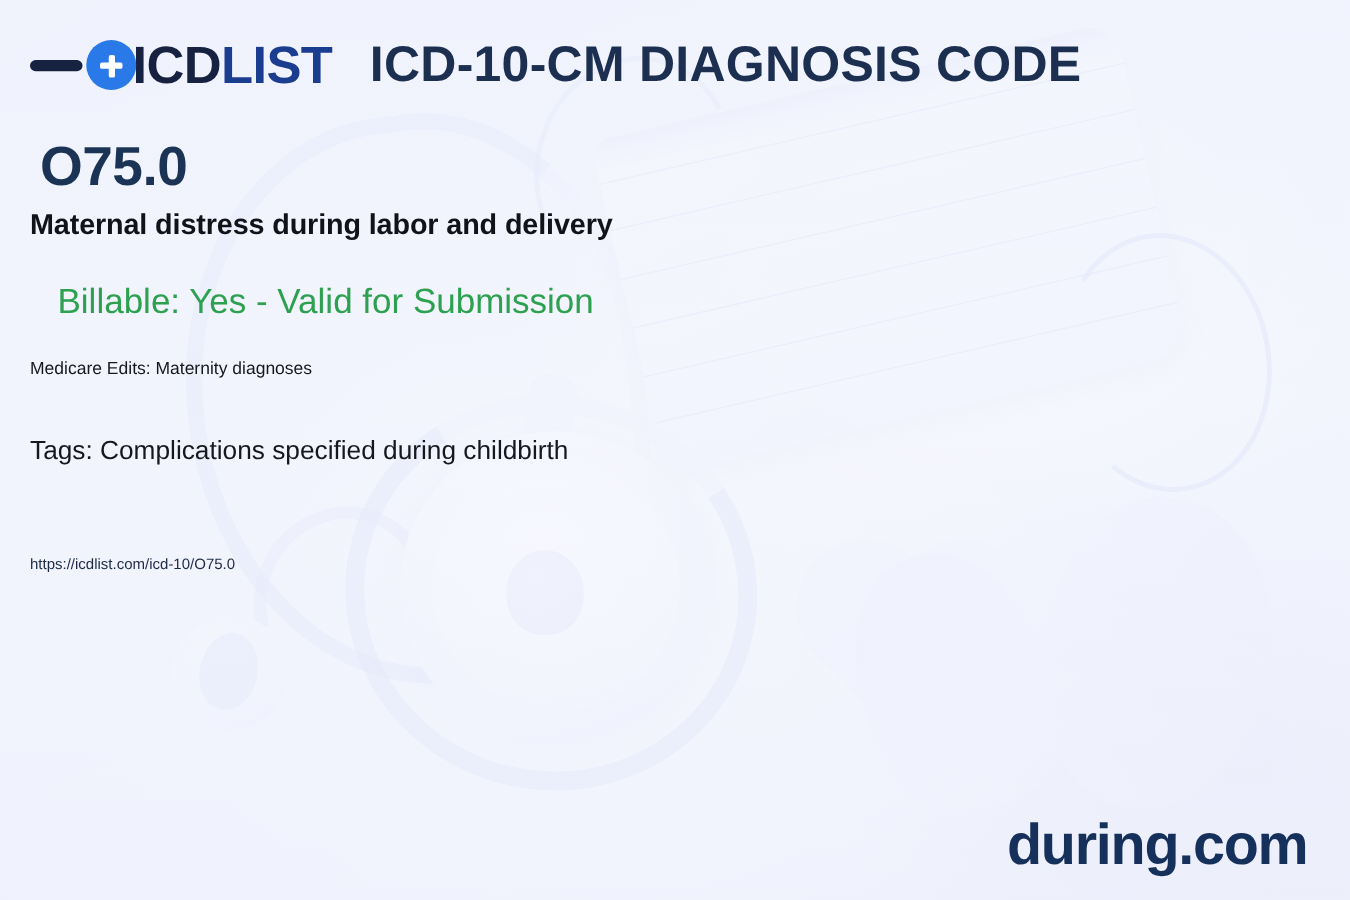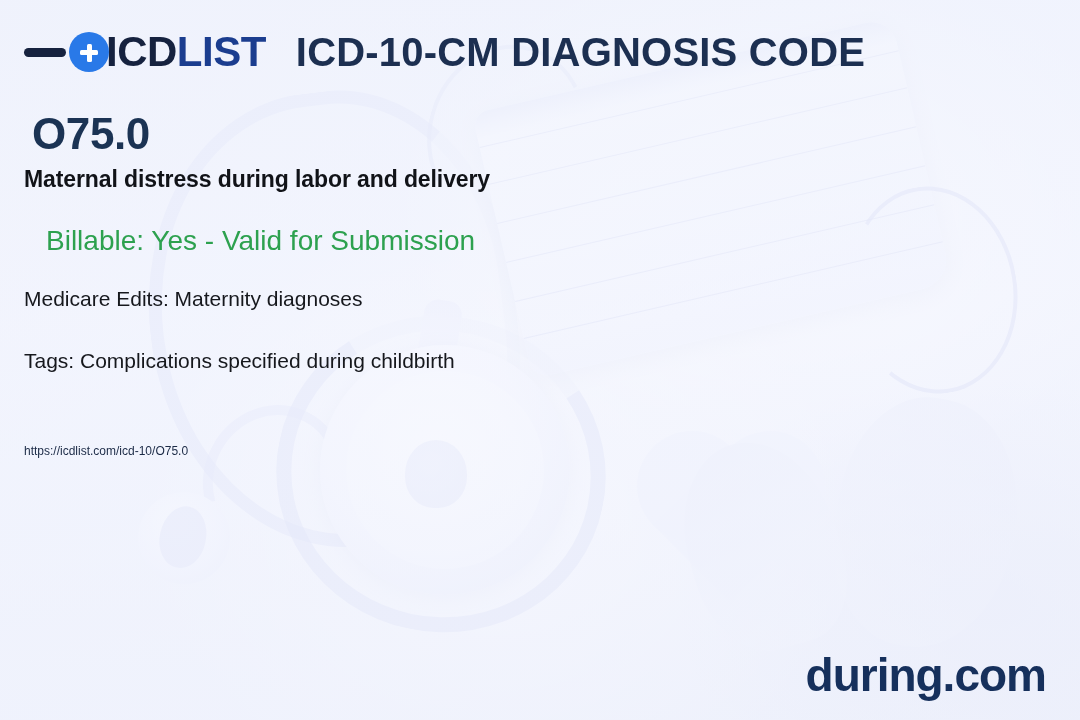--- a/index.html
+++ b/index.html
@@ -343,21 +343,21 @@
     font-size: 28px;
     font-weight: 400;
     color: #2da14f;
     line-height: 1.2;
     margin-left: 22px;
   }
   .medicare {
     position: absolute;
     left: 24px;
     top: 286px;
-    font-size: 21px;
+    font-size: 14px;
     font-weight: 400;
     color: #16181d;
     line-height: 1.2;
     text-align: center;
   }
   .tags {
     position: absolute;
     left: 24px;
     top: 348px;
     font-size: 21px;

